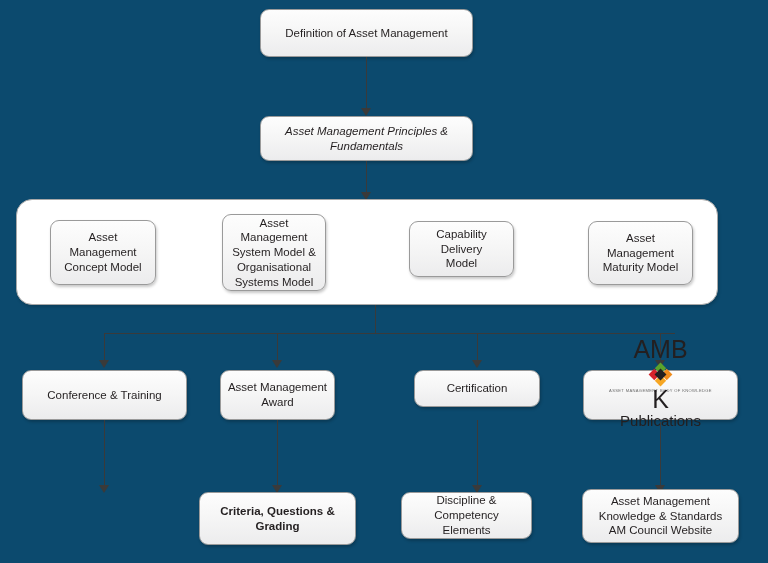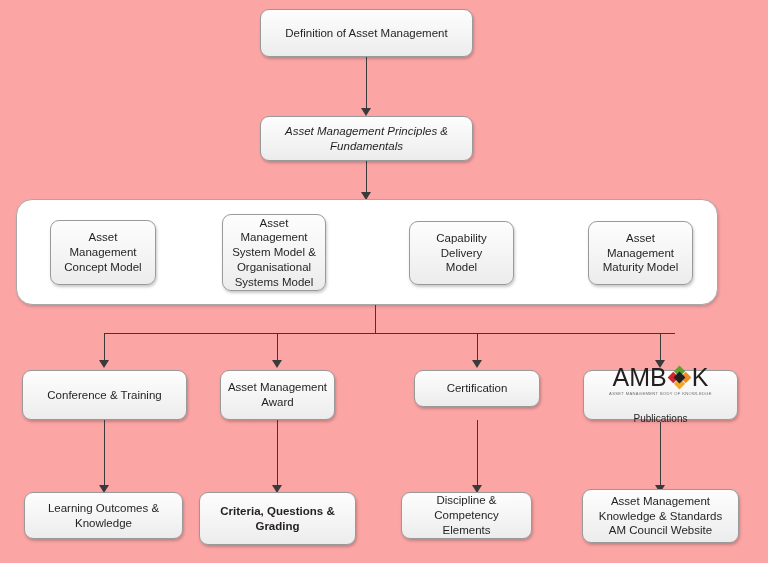--- a/index.html
+++ b/index.html
@@ -8,21 +8,21 @@
     background: #ffffff;
   }
   body {
     font-family: "Liberation Sans", sans-serif;
     color: #231f20;
   }
   #canvas {
     position: relative;
     width: 768px;
     height: 563px;
-    background: #fca5a5;
+    background: #0c4a6e;
     overflow: hidden;
   }
   
   .node {
     position: absolute;
     box-sizing: border-box;
     border: 1px solid #9a9a9a;
     border-radius: 9px;
     background: linear-gradient(180deg, #fdfdfd 0%, #f6f6f6 45%, #ececed 100%);
     box-shadow: 1px 2px 3px rgba(0,0,0,0.22);
@@ -73,20 +73,21 @@
     flex-direction: column;
     justify-content: center;
     padding-top: 3px;
   }
   .ambok-logo {
     display: flex;
     align-items: center;
     justify-content: center;
     height: 26px;
     position: relative;
+    flex-direction: column;
   }
   .ambok-word {
     font-family: "Liberation Sans", sans-serif;
     font-size: 25px;
     letter-spacing: 0px;
     color: #231f20;
     line-height: 1;
   }
   .ambok-diamonds {
     position: relative;
@@ -96,21 +97,21 @@
   }
   .ambok-tag {
     font-size: 4.1px;
     letter-spacing: 0.35px;
     color: #6d6d6d;
     margin-top: 1px;
     text-align: center;
     white-space: nowrap;
   }
   .ambok-caption {
-    font-size: 10px;
+    font-size: 15px;
     color: #231f20;
     margin-top: 17px;
   }
 </style>
 </head>
 <body>
 
 <div id="canvas">
 
   <div class="node" style="left:260px; top:9px; width:213px; height:48px;">
@@ -135,21 +136,21 @@
 Concept Model</span>
   </div>
 
   <div class="node" style="left:222px; top:214px; width:104px; height:77px;">
     <span class="txt">Asset Management
 System Model &amp;
 Organisational
 Systems Model</span>
   </div>
 
-  <div class="node" style="left:409px; top:221px; width:105px; height:64px;">
+  <div class="node" style="left:409px; top:221px; width:105px; height:56px;">
     <span class="txt">Capability Delivery
 Model</span>
   </div>
 
   <div class="node" style="left:588px; top:221px; width:105px; height:64px;">
     <span class="txt">Asset Management
 Maturity Model</span>
   </div>
 
   <div class="vline" style="left:375px; top:305px; height:28px;"></div>
@@ -205,24 +206,20 @@
 
   <div class="vline" style="left:277px; top:420px; height:68px;"></div>
   <div class="arrowhead" style="left:272px; top:485px;"></div>
 
   <div class="vline" style="left:477px; top:420px; height:68px;"></div>
   <div class="arrowhead" style="left:472px; top:485px;"></div>
 
   <div class="vline" style="left:660px; top:422px; height:66px;"></div>
   <div class="arrowhead" style="left:655px; top:485px;"></div>
 
-  <div class="node" style="left:24px; top:492px; width:159px; height:47px;">
-    <span class="txt">Learning Outcomes &amp;
-Knowledge</span>
-  </div>
 
   <div class="node" style="left:199px; top:492px; width:157px; height:53px;font-weight:bold;">
     <span class="txt">Criteria, Questions &amp; Grading</span>
   </div>
 
   <div class="node" style="left:401px; top:492px; width:131px; height:47px;">
     <span class="txt">Discipline &amp; Competency
 Elements</span>
   </div>
 

